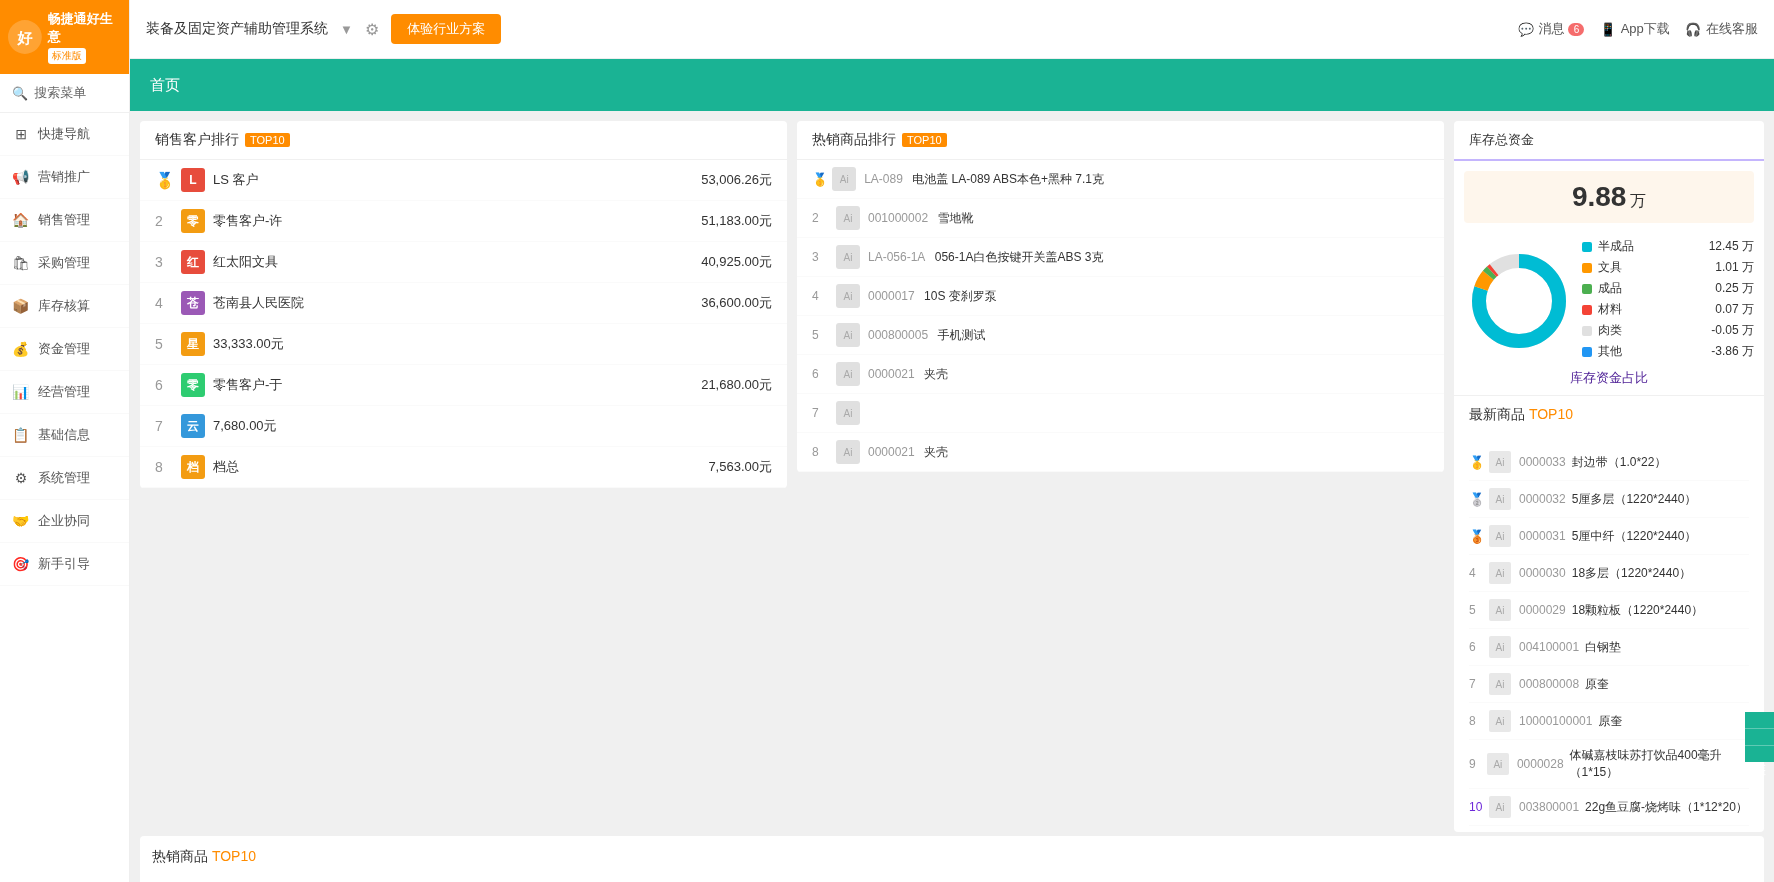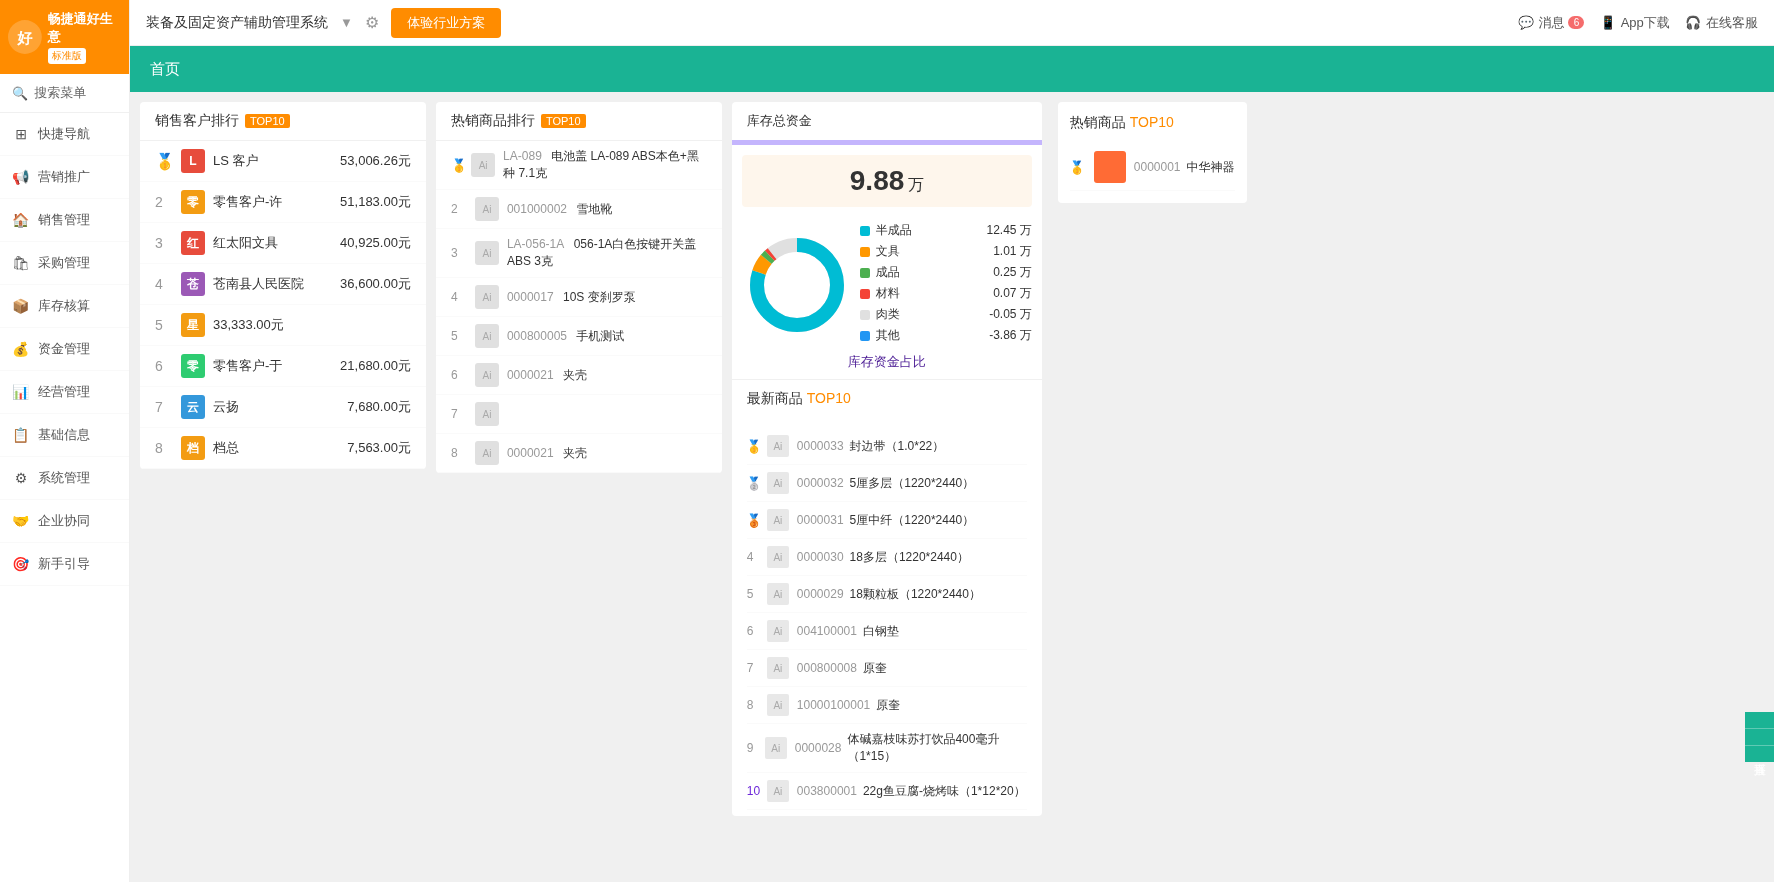--- a/index.html
+++ b/index.html
@@ -17,28 +17,28 @@
     .search-menu { display: flex; align-items: center; gap: 6px; padding: 10px 12px; border-bottom: 1px solid #f0f0f0; cursor: pointer; color: #666; }
     
     .nav-item { display: flex; align-items: center; gap: 8px; padding: 12px 12px; cursor: pointer; color: #555; border-bottom: 1px solid #f9f9f9; }
     .nav-item .nav-icon { width: 18px; height: 18px; display: flex; align-items: center; justify-content: center; font-size: 14px; flex-shrink: 0; }
     .nav-item .nav-label { font-size: 13px; }
     
     
     .main-content { flex: 1; display: flex; flex-direction: column; overflow: hidden; }
     
     
-    .topbar { background: #fff; height: 46px; display: flex; align-items: center; padding: 0 16px; gap: 12px; border-bottom: 1px solid #eee; flex-shrink: 0; }
+    .topbar { background: #fff; height: 59px; display: flex; align-items: center; padding: 0 16px; gap: 12px; border-bottom: 1px solid #eee; flex-shrink: 0; }
     .topbar-trial-btn { background: #ff8c00; color: #fff; border: none; padding: 6px 16px; border-radius: 4px; font-size: 13px; cursor: pointer; }
     .topbar-right { display: flex; align-items: center; gap: 16px; margin-left: auto; }
     .topbar-action { display: flex; align-items: center; gap: 4px; color: #555; cursor: pointer; font-size: 13px; }
     .topbar-badge { background: #f56c6c; color: #fff; font-size: 10px; padding: 1px 4px; border-radius: 8px; min-width: 16px; text-align: center; }
     
     
-    .page-header { background: #1ab394; height: 46px; display: flex; align-items: center; padding: 0 20px; flex-shrink: 0; }
+    .page-header { background: #1ab394; height: 52px; display: flex; align-items: center; padding: 0 20px; flex-shrink: 0; }
     
     
     .content-area { flex: 1; display: flex; overflow: hidden; padding: 0; background: #f0f0f0; }
     
     .panel { background: #fff; border-radius: 4px; overflow: hidden; }
     .rank-item { display: flex; align-items: center; padding: 8px 15px; border-bottom: 1px solid #fafafa; }
     .rank-avatar { width: 24px; height: 24px; border-radius: 3px; display: flex; align-items: center; justify-content: center; color: #fff; font-size: 12px; font-weight: bold; margin-right: 8px; flex-shrink: 0; }
     .rank-name { flex: 1; color: #333; font-size: 13px; }
     .rank-amount { color: #333; font-size: 13px; font-weight: 500; }
     .product-rank-item { display: flex; align-items: center; padding: 7px 15px; border-bottom: 1px solid #fafafa; }
@@ -156,21 +156,21 @@
           <span>在线客服</span>
         </div>
       </div>
     </div>
 
     <div class="page-header">
       <span style="color:#fff;font-size:15px;font-weight:500;">首页</span>
     </div>
 
     <div class="content-area">
-      <div style="flex:1; overflow-y:auto; padding:10px; display:flex; gap:16px;">
+      <div style="flex:1; overflow-y:auto; padding:10px; display:flex; flex-direction:column; gap:4px;">
 
         <div style="display:flex; gap:10px; align-items:flex-start;">
 
           <div class="panel" style="flex:1;">
             <div class="panel-header-row">
               <span class="panel-header-title">销售客户排行</span>
               <span class="panel-header-badge">TOP10</span>
             </div>
 
             <div>
@@ -206,21 +206,20 @@
               </div>
               <div class="rank-item">
                 <span style="color:#999;margin-right:6px;font-size:14px;width:20px;">6</span>
                 <span class="rank-avatar" style="background:#2ecc71;">零</span>
                 <span class="rank-name">零售客户-于</span>
                 <span class="rank-amount">21,680.00元</span>
               </div>
               <div class="rank-item">
                 <span style="color:#999;margin-right:6px;font-size:14px;width:20px;">7</span>
                 <span class="rank-avatar" style="background:#3498db;">云</span>
-                <span class="rank-name">云扬</span>
                 <span class="rank-amount">7,680.00元</span>
               </div>
               <div class="rank-item">
                 <span style="color:#999;margin-right:6px;font-size:14px;width:20px;">8</span>
                 <span class="rank-avatar" style="background:#f39c12;">档</span>
                 <span class="rank-name">档总</span>
                 <span class="rank-amount">7,563.00元</span>
               </div>
             </div>
           </div>
@@ -304,21 +303,21 @@
                   </div>
                 <div class="product-info">
                   <span class="product-code">0000021</span>
                   <span>夹壳</span>
                 </div>
               </div>
             </div>
           </div>
 
           <div class="panel" style="width:310px;flex-shrink:0;">
-            <div style="padding:10px 15px;border-bottom:5px solid #c4b5fd;">
+            <div style="padding:10px 15px;border-bottom:2px solid #c4b5fd;">
               <span style="font-size:13px;color:#333;">库存总资金</span>
             </div>
             <div style="background:#fef6ec;margin:10px;border-radius:4px;padding:10px;text-align:center;">
               <div>
                 <span style="font-size:28px;font-weight:bold;color:#333;">9.88</span>
                 <span style="font-size:16px;color:#333;">万</span>
               </div>
             </div>
 
             <div style="display:flex;align-items:center;padding:5px 10px;">

